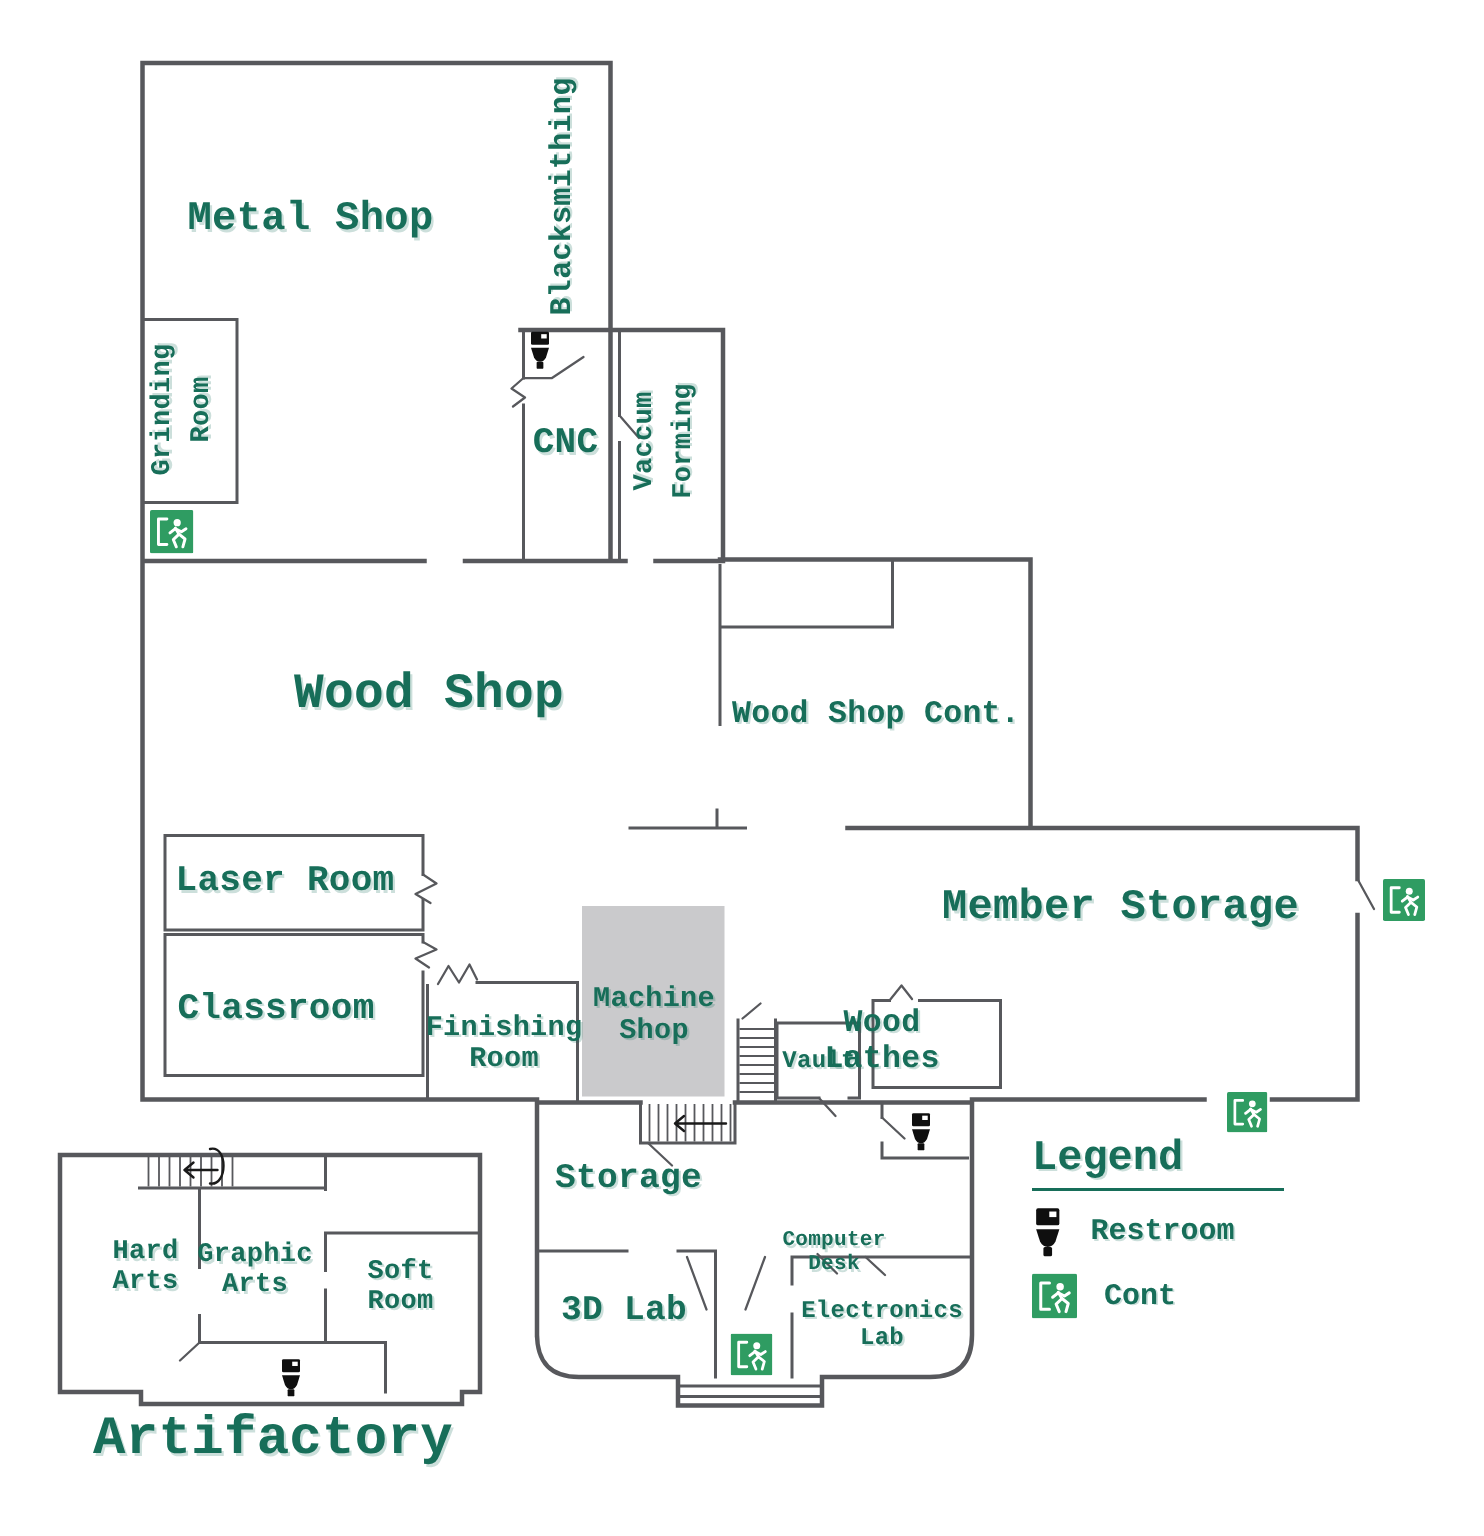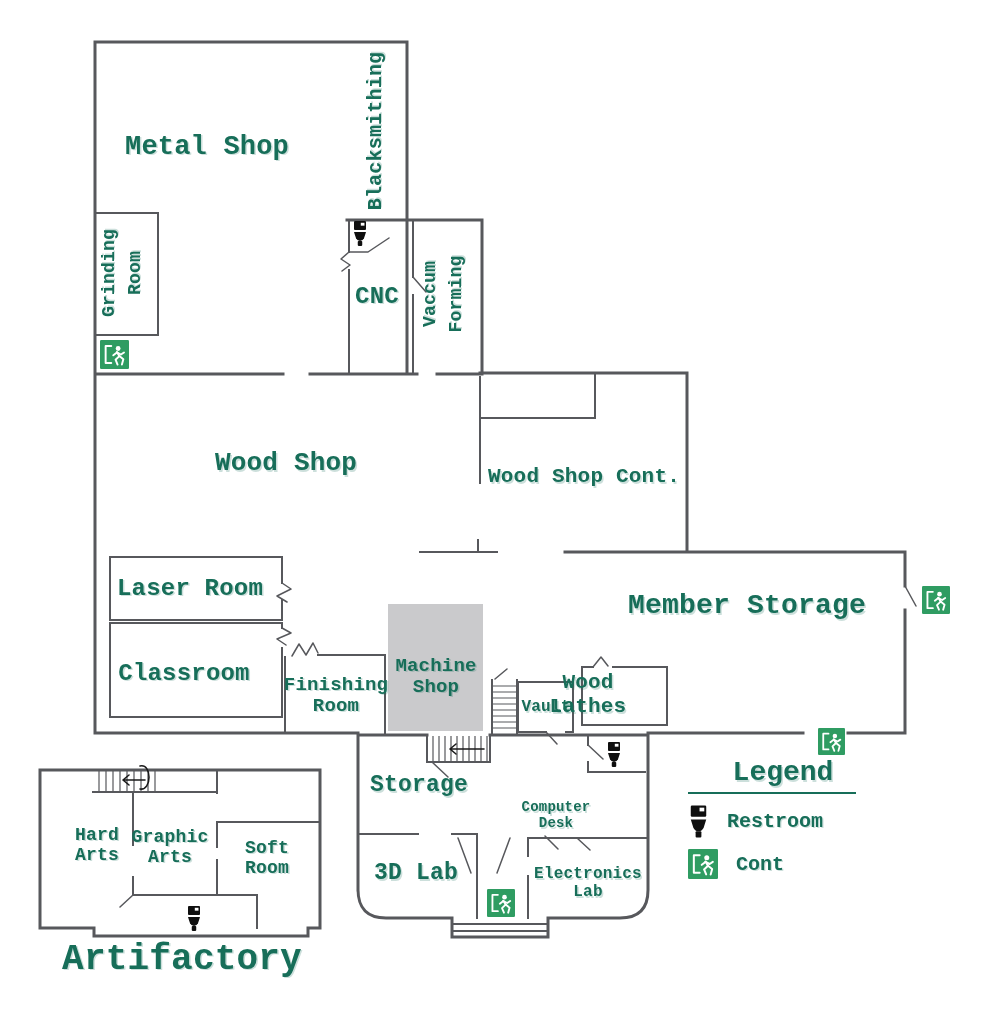--- a/index.html
+++ b/index.html
@@ -29,21 +29,21 @@
   }
   .lbl.vert{transform:translate(-50%,-50%) rotate(-90deg);}
   .icon{position:absolute;}
   .icon svg{display:block;width:100%;height:100%;}
   .exit-bg{fill:var(--exit-green);}
   .exit-fg{stroke:#fff;fill:none;stroke-width:2.4;stroke-linecap:round;stroke-linejoin:round;}
   .exit-head{fill:#fff;}
   .toilet-fill{fill:var(--restroom-black);}
   .legend{position:absolute;left:688px;top:757px;width:190px;}
   .legend-title{color:var(--room-label);font-weight:800;font-size:28px;
-    text-shadow:1.5px 1.5px 0 rgba(23,110,89,.22);text-align:center;}
+    text-shadow:1.5px 1.5px 0 rgba(23,110,89,.22);}
   .legend-rule{height:0;border-bottom:2.5px solid var(--room-label);margin:4px 0 10px 0;width:168px;}
   .legend-item{display:flex;align-items:center;gap:18px;margin-bottom:9px;height:34px;}
   .legend-item .li-icon{display:inline-block;}
   .legend-item .li-label{color:var(--room-label);font-weight:800;font-size:20px;
     text-shadow:1.2px 1.2px 0 rgba(23,110,89,.22);}
 </style>
 </head>
 <body>
 
 <div class="canvas">
@@ -148,34 +148,34 @@
     </g>
   </svg>
 
   <div class="lbl" style="left:207px;top:147px;font-size:27px">Metal Shop</div>
   <div class="lbl vert" style="left:376px;top:131px;font-size:20px">Blacksmithing</div>
   <div class="lbl vert" style="left:122px;top:273px;font-size:18px;line-height:1.45">Grinding
 Room</div>
   <div class="lbl" style="left:377px;top:297px;font-size:24px">CNC</div>
   <div class="lbl vert" style="left:443px;top:294px;font-size:18px;line-height:1.45">Vaccum
 Forming</div>
-  <div class="lbl" style="left:286px;top:464px;font-size:26px">Wood Shop</div>
+  <div class="lbl" style="left:286px;top:464px;font-size:33px">Wood Shop</div>
   <div class="lbl" style="left:584px;top:477px;font-size:21px">Wood Shop Cont.</div>
   <div class="lbl" style="left:747px;top:606px;font-size:28px">Member Storage</div>
   <div class="lbl" style="left:190px;top:589px;font-size:24px">Laser Room</div>
   <div class="lbl" style="left:184px;top:674px;font-size:24px">Classroom</div>
   <div class="lbl" style="left:336px;top:696px;font-size:19px">Finishing
 Room</div>
   <div class="lbl" style="left:436px;top:677px;font-size:19px">Machine
 Shop</div>
   <div class="lbl" style="left:546px;top:708px;font-size:16px">Vault</div>
   <div class="lbl" style="left:588px;top:695px;font-size:21px">Wood
 Lathes</div>
   <div class="lbl" style="left:419px;top:786px;font-size:23px">Storage</div>
-  <div class="lbl" style="left:556px;top:816px;font-size:14px">Computer
+  <div class="lbl" style="left:556px;top:836px;font-size:14px">Computer
 Desk</div>
   <div class="lbl" style="left:588px;top:884px;font-size:16px">Electronics
 Lab</div>
   <div class="lbl" style="left:416px;top:874px;font-size:23px">3D Lab</div>
   <div class="lbl" style="left:97px;top:845px;font-size:18px">Hard
 Arts</div>
   <div class="lbl" style="left:170px;top:847px;font-size:18px">Graphic
 Arts</div>
   <div class="lbl" style="left:267px;top:858px;font-size:18px">Soft
 Room</div>

